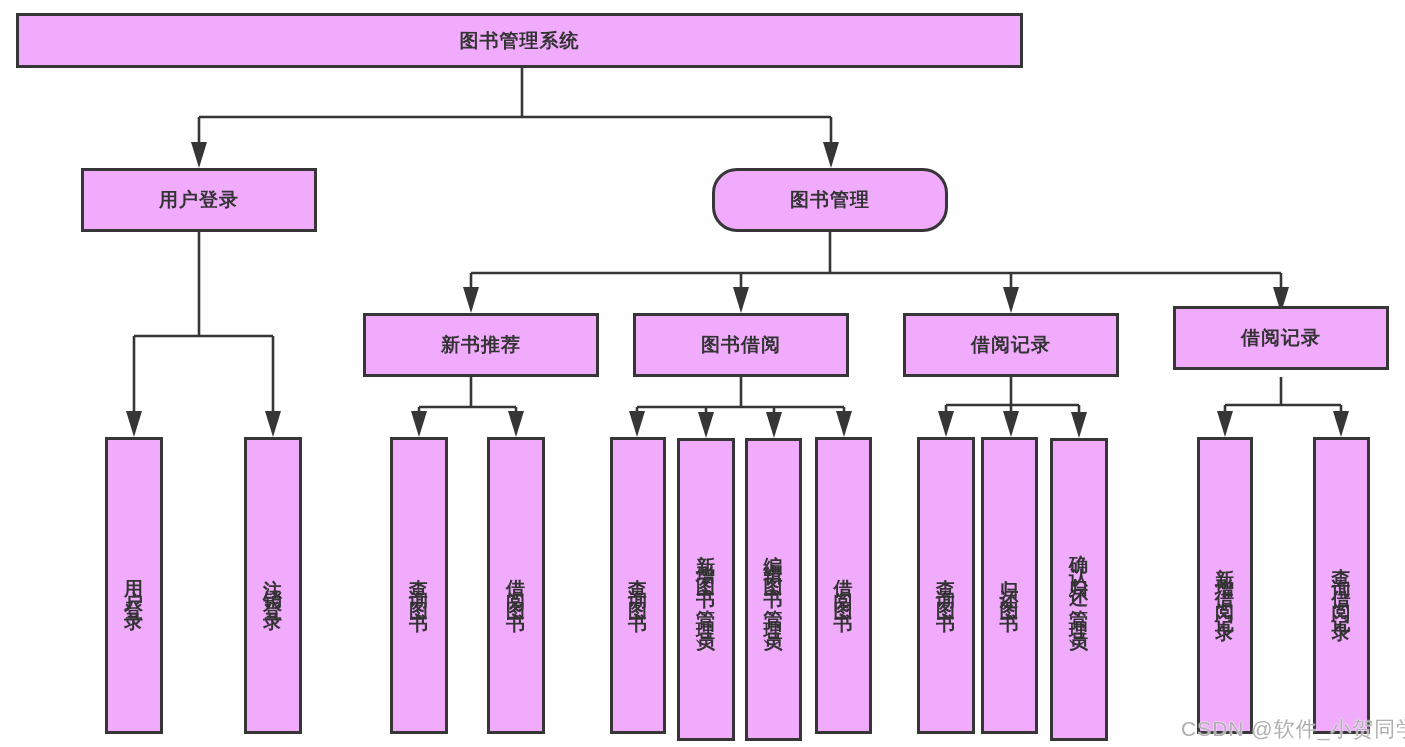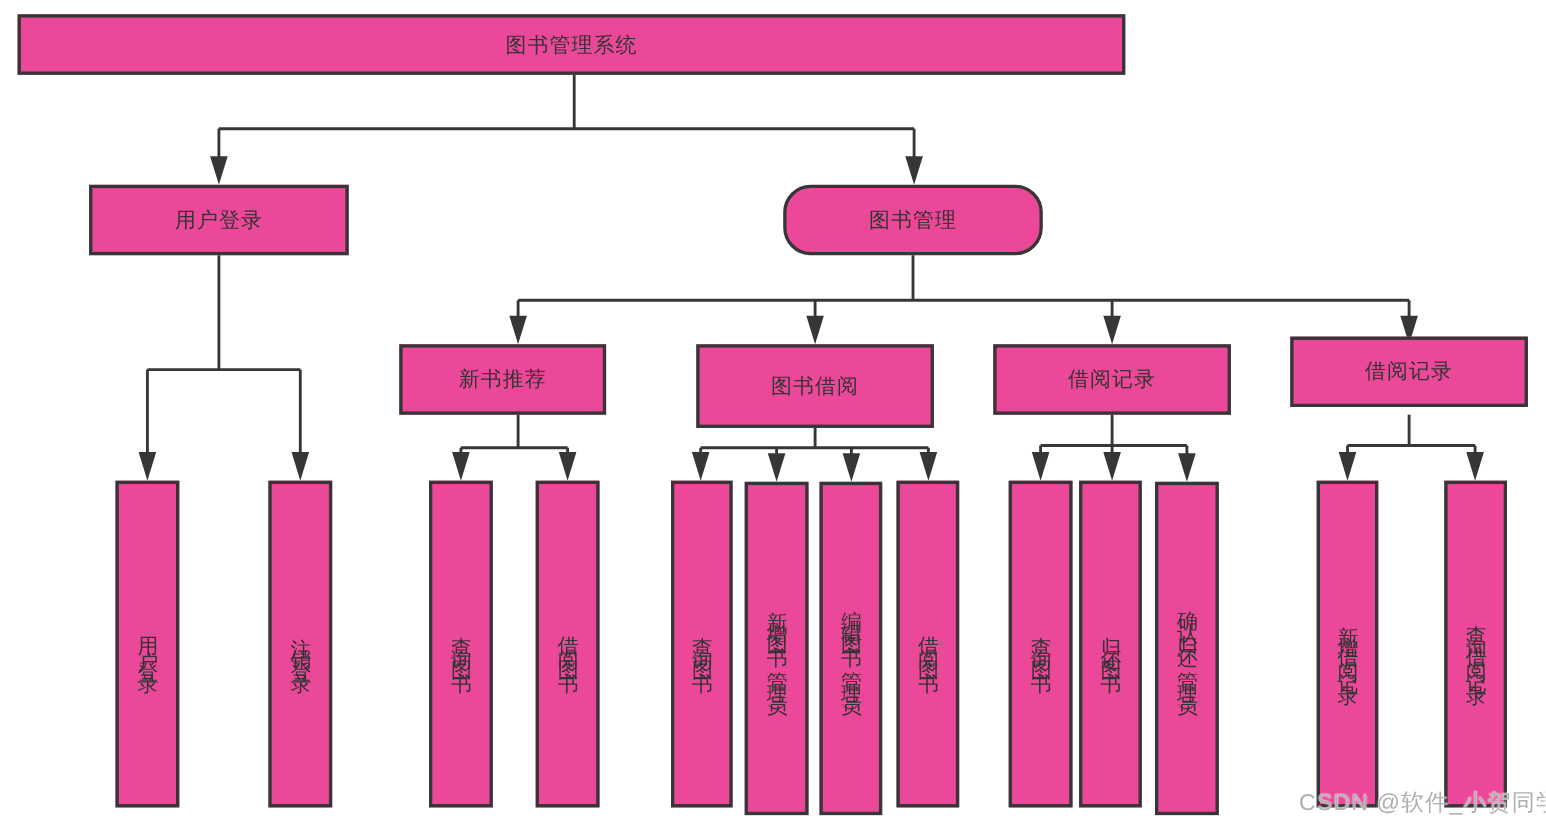--- a/index.html
+++ b/index.html
@@ -17,25 +17,26 @@
   }
   svg.connectors {
     position: absolute;
     left: 0; top: 0;
     width: 1405px; height: 747px;
   }
   .hbox, .vbox {
     position: absolute;
     box-sizing: border-box;
     border: 3px solid #363636;
-    background: #ec4899;
+    background: #f0abfc;
     color: #333333;
     display: flex;
     align-items: center;
     justify-content: center;
+    font-weight: bold;
   }
   .hbox {
     font-size: 19px;
     letter-spacing: 1px;
   }
   .vbox {
     writing-mode: vertical-rl;
     text-orientation: mixed;
     font-size: 19px;
     letter-spacing: 11px;
@@ -123,22 +124,22 @@
       <path d="M1225,437 L1217,411 L1233,411 Z"></path>
       <path d="M1341,437 L1333,411 L1349,411 Z"></path>
     </g>
   </svg>
 
   <div class="hbox" style="left:16px; top:13px; width:1007px; height:55px;">图书管理系统</div>
 
   <div class="hbox" style="left:81px; top:168px; width:236px; height:64px;">用户登录</div>
   <div class="hbox" style="left:712px; top:168px; width:236px; height:64px;border-radius:25px;">图书管理</div>
 
-  <div class="hbox" style="left:363px; top:313px; width:188px; height:64px;">新书推荐</div>
-  <div class="hbox" style="left:633px; top:313px; width:216px; height:76px;">图书借阅</div>
+  <div class="hbox" style="left:363px; top:313px; width:236px; height:64px;">新书推荐</div>
+  <div class="hbox" style="left:633px; top:313px; width:216px; height:64px;">图书借阅</div>
   <div class="hbox" style="left:903px; top:313px; width:216px; height:64px;">借阅记录</div>
   <div class="hbox" style="left:1173px; top:306px; width:216px; height:64px;">借阅记录</div>
 
   <div class="vbox" style="left:105px; top:437px; width:58px; height:297px;">用户登录</div>
   <div class="vbox" style="left:244px; top:437px; width:58px; height:297px;">注销登录</div>
 
   <div class="vbox" style="left:390px; top:437px; width:58px; height:297px;">查询图书</div>
   <div class="vbox" style="left:487px; top:437px; width:58px; height:297px;">借阅图书</div>
 
   <div class="vbox" style="left:610px; top:437px; width:56px; height:297px;">查询图书</div>

